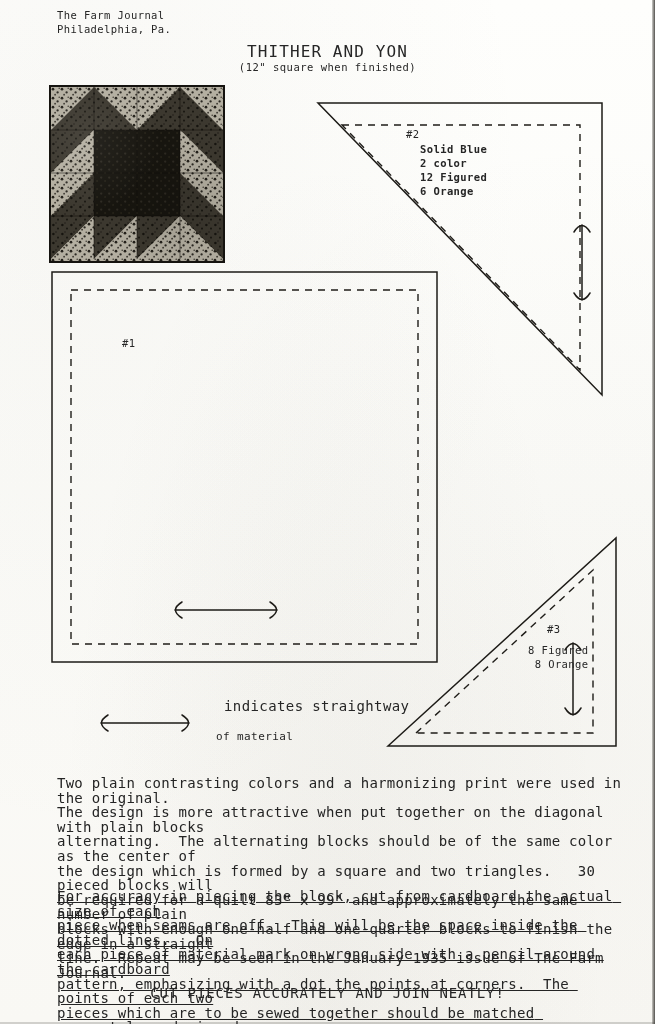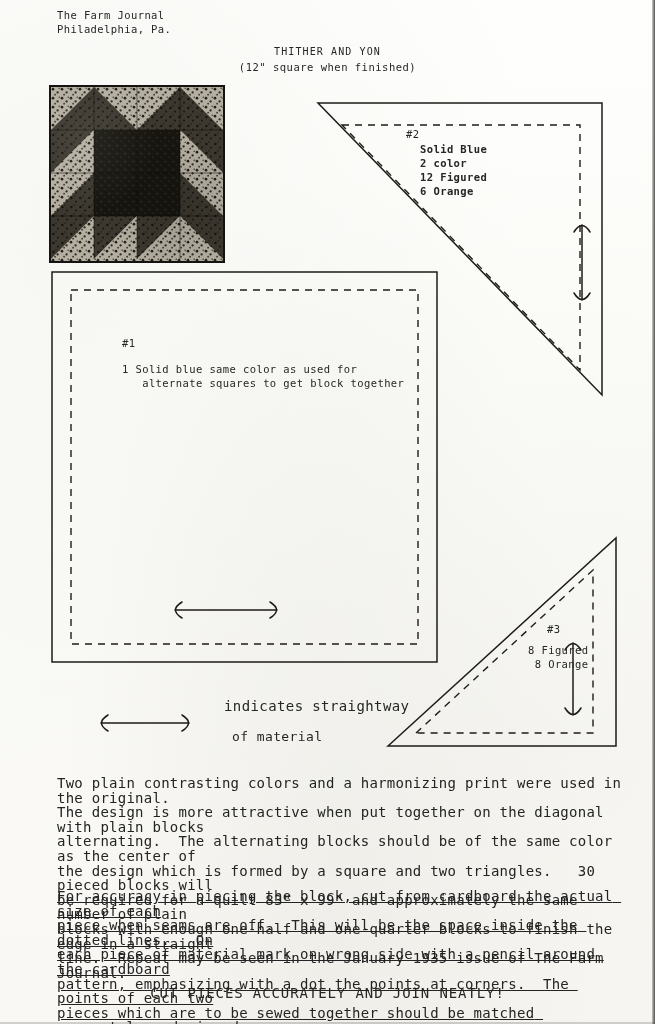--- a/index.html
+++ b/index.html
@@ -59,21 +59,21 @@
     left: 57px;
     top: 8px;
     font-size: 10.5px;
     line-height: 14px;
   }
   #pattern-title {
     left: 0;
     top: 44px;
     width: 655px;
     text-align: center;
-    font-size: 10px;
+    font-size: 16px;
     line-height: 15px;
     letter-spacing: 1.1px;
   }
   #pattern-subtitle {
     left: 0;
     top: 60px;
     width: 655px;
     text-align: center;
     font-size: 10.5px;
     line-height: 15px;
@@ -155,23 +155,22 @@
   #legend-line1 {
     left: 196px;
     top: 699px;
     font-size: 14px;
     line-height: 15px;
     margin-left: 28px;
   }
   #legend-line2 {
     left: 216px;
     top: 729px;
-    font-size: 13px;
+    font-size: 11px;
     line-height: 15px;
-    margin-left: 16px;
   }
 
   
   .body-para {
     position: absolute;
     left: 57px;
     width: 565px;
     font-size: 14px;
     line-height: 14.6px;
     white-space: pre-wrap;
@@ -292,22 +291,20 @@
     <rect class="dashed-line" x="23" y="22" width="347" height="354"></rect>
 
     <g>
       <line class="arrow-line" x1="127" y1="342" x2="229" y2="342"></line>
       <path class="arrow-line" d="M 134,334 Q 121,342 134,350"></path>
       <path class="arrow-line" d="M 222,334 Q 235,342 222,350"></path>
     </g>
   </svg>
 
   <div class="txt tmpl-label" id="tmpl1-num">#1</div>
-  <div class="txt tmpl-label" id="tmpl1-lines">1 Solid blue same color as used for
-   alternate squares to get block together</div>
 
   <svg id="tmpl3-svg" class="template-svg" width="245" height="225">
 
     <path class="solid-line" d="M 8,216 L 236,8 L 236,216 Z"></path>
 
     <path class="dashed-line" d="M 36,203 L 213,40 L 213,203 Z"></path>
 
     <g>
       <line class="arrow-line" x1="193" y1="113" x2="193" y2="185"></line>
       <path class="arrow-line" d="M 185,120 Q 193,107 201,120"></path>

